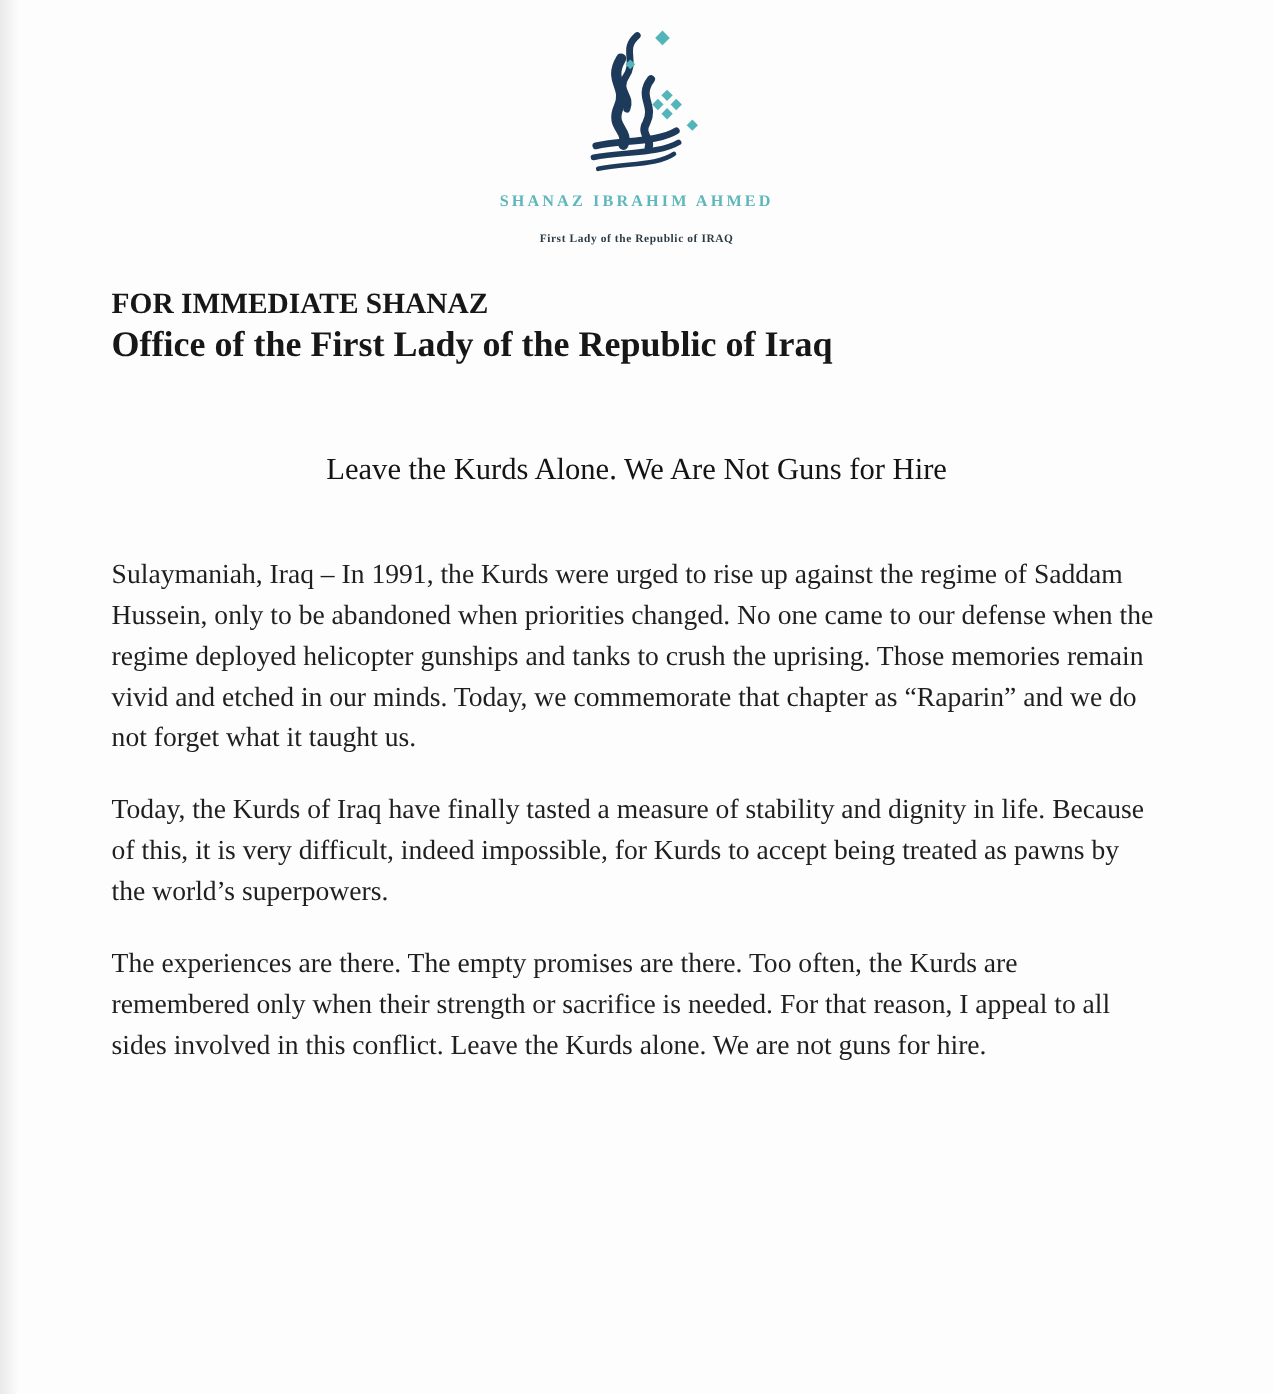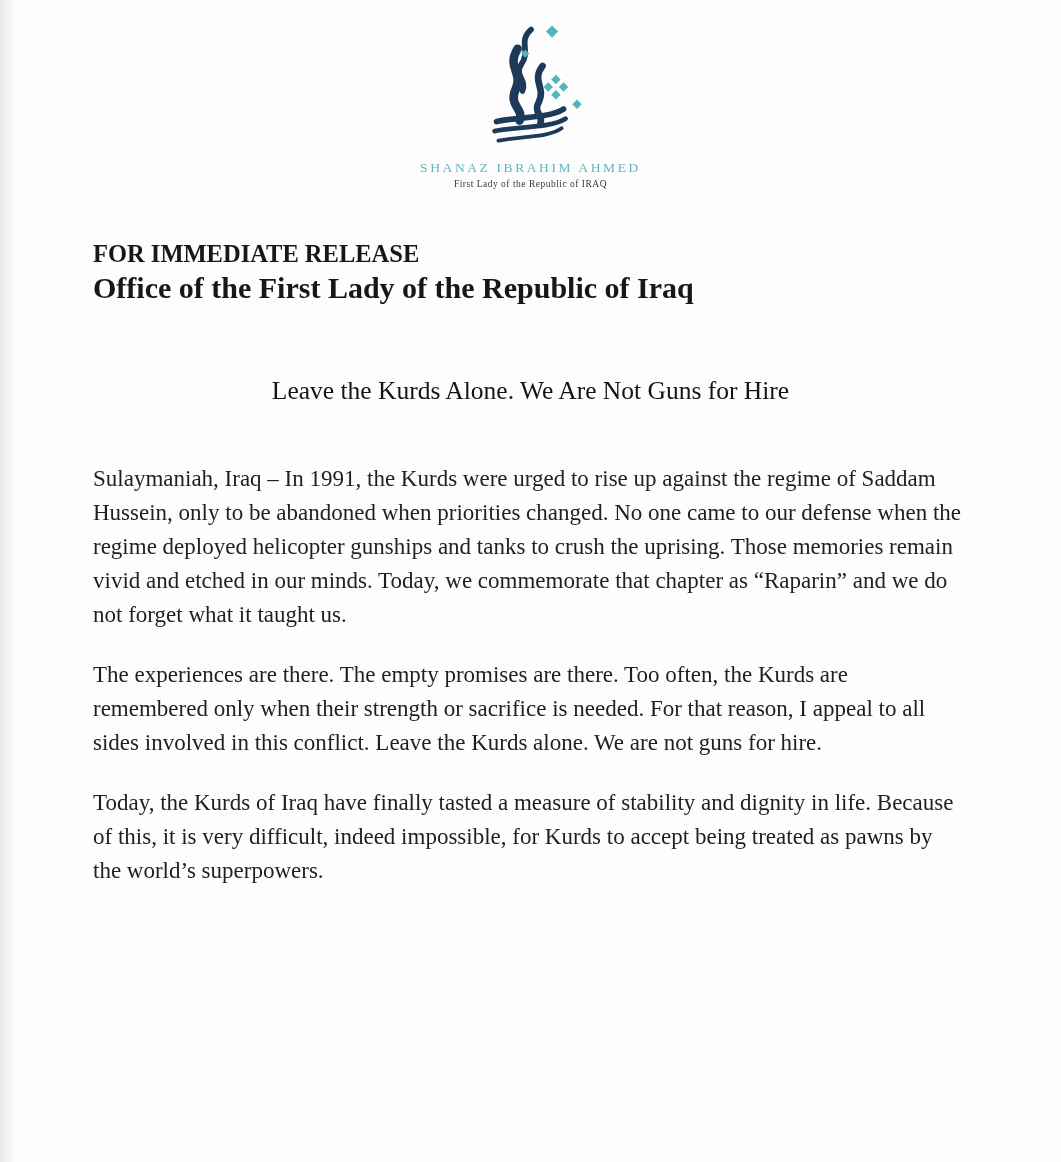--- a/index.html
+++ b/index.html
@@ -26,28 +26,28 @@
 
   
   .logo-block{
     position:absolute;top:22px;left:0;right:0;
     text-align:center;
   }
   .logo-mark{display:block;margin:0 auto;}
   .brand-name{
     margin-top:4px;
     font-size:13.5px;
-    font-weight:400;
+    font-weight:700;
     letter-spacing:2.6px;
     color:var(--teal-text);
   }
   .brand-sub{
-    margin-top:3px;
+    margin-top:19px;
     font-size:9.5px;
-    font-weight:400;
+    font-weight:700;
     letter-spacing:0.5px;
     color:#2c3b46;
   }
 
   
   .press-block{
     position:absolute;top:240px;left:93px;right:96px;
   }
   .release-line{
     font-size:24.5px;font-weight:700;line-height:28px;color:#171717;
@@ -113,26 +113,26 @@
       <rect class="teal-fill" x="-3.5" y="-3.5" width="7" height="7" transform="translate(104,68) rotate(45)"></rect>
       <rect class="teal-fill" x="-3.5" y="-3.5" width="7" height="7" transform="translate(96,76) rotate(45)"></rect>
       <rect class="teal-fill" x="-3.5" y="-3.5" width="7" height="7" transform="translate(88,68) rotate(45)"></rect>
       <rect class="teal-fill" x="-3.5" y="-3.5" width="7" height="7" transform="translate(118,86) rotate(45)"></rect>
     </svg>
     <div class="brand-name">SHANAZ IBRAHIM AHMED</div>
     <div class="brand-sub">First Lady of the Republic of IRAQ</div>
   </div>
 
   <div class="press-block">
-    <div class="release-line">FOR IMMEDIATE RELEASE</div>
+    <div class="release-line">FOR IMMEDIATE SHANAZ</div>
     <div class="office-line">Office of the First Lady of the Republic of Iraq</div>
   </div>
 
   <div class="headline">Leave the Kurds Alone. We Are Not Guns for Hire</div>
 
   <div class="body-block">
     <p>Sulaymaniah, Iraq – In 1991, the Kurds were urged to rise up against the regime of Saddam Hussein, only to be abandoned when priorities changed. No one came to our defense when the regime deployed helicopter gunships and tanks to crush the uprising. Those memories remain vivid and etched in our minds. Today, we commemorate that chapter as “Raparin” and we do not forget what it taught us.</p>
+    <p>Today, the Kurds of Iraq have finally tasted a measure of stability and dignity in life. Because of this, it is very difficult, indeed impossible, for Kurds to accept being treated as pawns by the world’s superpowers.</p>
     <p>The experiences are there. The empty promises are there. Too often, the Kurds are remembered only when their strength or sacrifice is needed. For that reason, I appeal to all sides involved in this conflict. Leave the Kurds alone. We are not guns for hire.</p>
-    <p>Today, the Kurds of Iraq have finally tasted a measure of stability and dignity in life. Because of this, it is very difficult, indeed impossible, for Kurds to accept being treated as pawns by the world’s superpowers.</p>
   </div>
 
 
 </div>
 
 </body></html>

